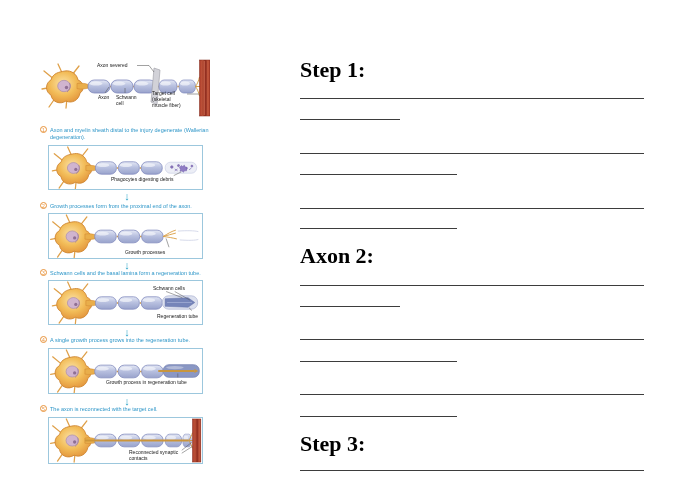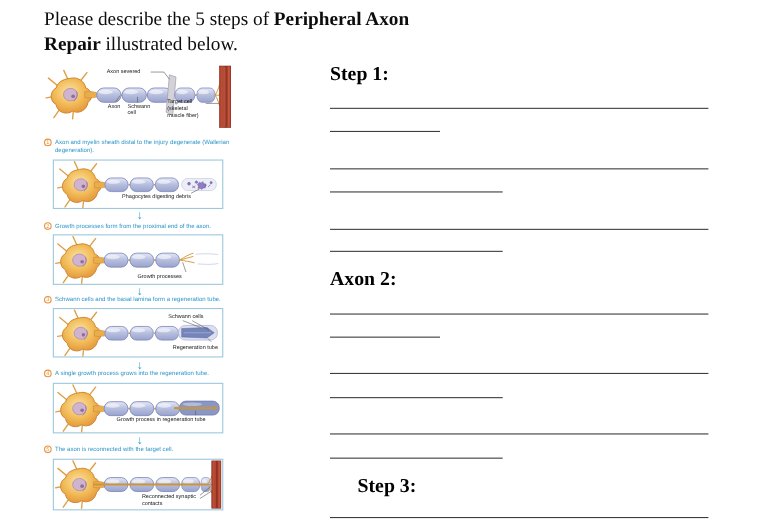--- a/index.html
+++ b/index.html
@@ -2,21 +2,21 @@
 <html><head>
 <meta charset="utf-8">
 <style>
   html,body{margin:0;padding:0;background:#fff;}
   .page{position:relative;width:700px;height:477px;background:#fff;overflow:hidden;
         font-family:"Liberation Sans",sans-serif;}
   .title{position:absolute;left:40px;top:6px;width:382px;
          font-family:"Liberation Serif",serif;font-size:17.5px;line-height:1.28;color:#0d0d0d;}
   .title b{font-weight:bold;}
   .step-h{position:absolute;left:300px;font-family:"Liberation Serif",serif;
-          font-weight:bold;font-size:18px;color:#000;}
+          font-weight:bold;font-size:22px;color:#000;}
   .ln{position:absolute;left:300px;height:0;border-bottom:1.4px solid #3d3d3d;}
   .w-full{width:344px;} .w-short{width:100px;} .w-med{width:157px;}
   .cap-row{position:absolute;left:40px;width:170px;display:flex;gap:3px;
            font-size:5.5px;line-height:1.25;color:#2E96C8;}
   .cap-num{flex:none;width:7px;height:7px;border:1px solid #E8923A;border-radius:50%;
            font-size:5px;line-height:7px;text-align:center;color:#E8923A;box-sizing:border-box;
            background:#fff;margin-top:-1px;}
   .panel{position:absolute;left:48px;width:155px;border:1px solid #9CC7DD;background:#fff;box-sizing:border-box;}
   .panel svg,.intro svg{display:block;}
   .intro{position:absolute;left:40px;top:56px;width:170px;height:66px;}
@@ -56,21 +56,20 @@
         <path d="M27.5,20 C29,23 28,27 25,29" stroke="#9B7A9E" fill="none" stroke-width="0.8"></path>
         <circle cx="24.5" cy="24.5" r="1.7" fill="#8F6F94"></circle>
       </g>
       <g id="cap">
         <rect x="0" y="0" width="22" height="13" rx="6.2" fill="url(#gCap)" stroke="#8089BD" stroke-width="0.8"></rect>
         <ellipse cx="8" cy="3.6" rx="6.5" ry="2" fill="#FFFFFF" opacity="0.55"></ellipse>
       </g>
     </defs>
   </svg>
 
-  <div class="title"><span>Please describe the 5 steps of </span><b>Peripheral Axon Repair</b><span> illustrated below.</span></div>
 
   <div class="intro">
     <svg width="170" height="66" viewBox="0 0 170 66">
       <use href="#neuron" x="2" y="7"></use>
       <path d="M70,30.5 h1.6 M93,30.5 h1.6 M117.3,30.5 h1.5 M137.3,30.5 h1.6" stroke="#D89B3F" stroke-width="1.6"></path>
       <use href="#cap" transform="translate(48,24)"></use>
       <use href="#cap" transform="translate(71,24)"></use>
       <use href="#cap" transform="translate(94,24)"></use>
       <path d="M114,12 L120,14 L117,49 L111,46 Z" fill="#D2D2D8" stroke="#9A9AA2" stroke-width="0.6"></path>
       <use href="#cap" transform="translate(119,24) scale(0.82,1)"></use>
@@ -209,16 +208,16 @@
   <div class="ln w-med" style="top:228px;"></div>
 
   <div class="step-h" style="top:243px;">Axon 2:</div>
   <div class="ln w-full" style="top:285px;"></div>
   <div class="ln w-short" style="top:305.5px;"></div>
   <div class="ln w-full" style="top:339px;"></div>
   <div class="ln w-med" style="top:360.5px;"></div>
   <div class="ln w-full" style="top:393.5px;"></div>
   <div class="ln w-med" style="top:415.5px;"></div>
 
-  <div class="step-h" style="top:431px;margin-left:25px;">Step 3:</div>
+  <div class="step-h" style="top:431px;">Step 3:</div>
   <div class="ln w-full" style="top:469.5px;"></div>
 
 </div>
 
 </body></html>

